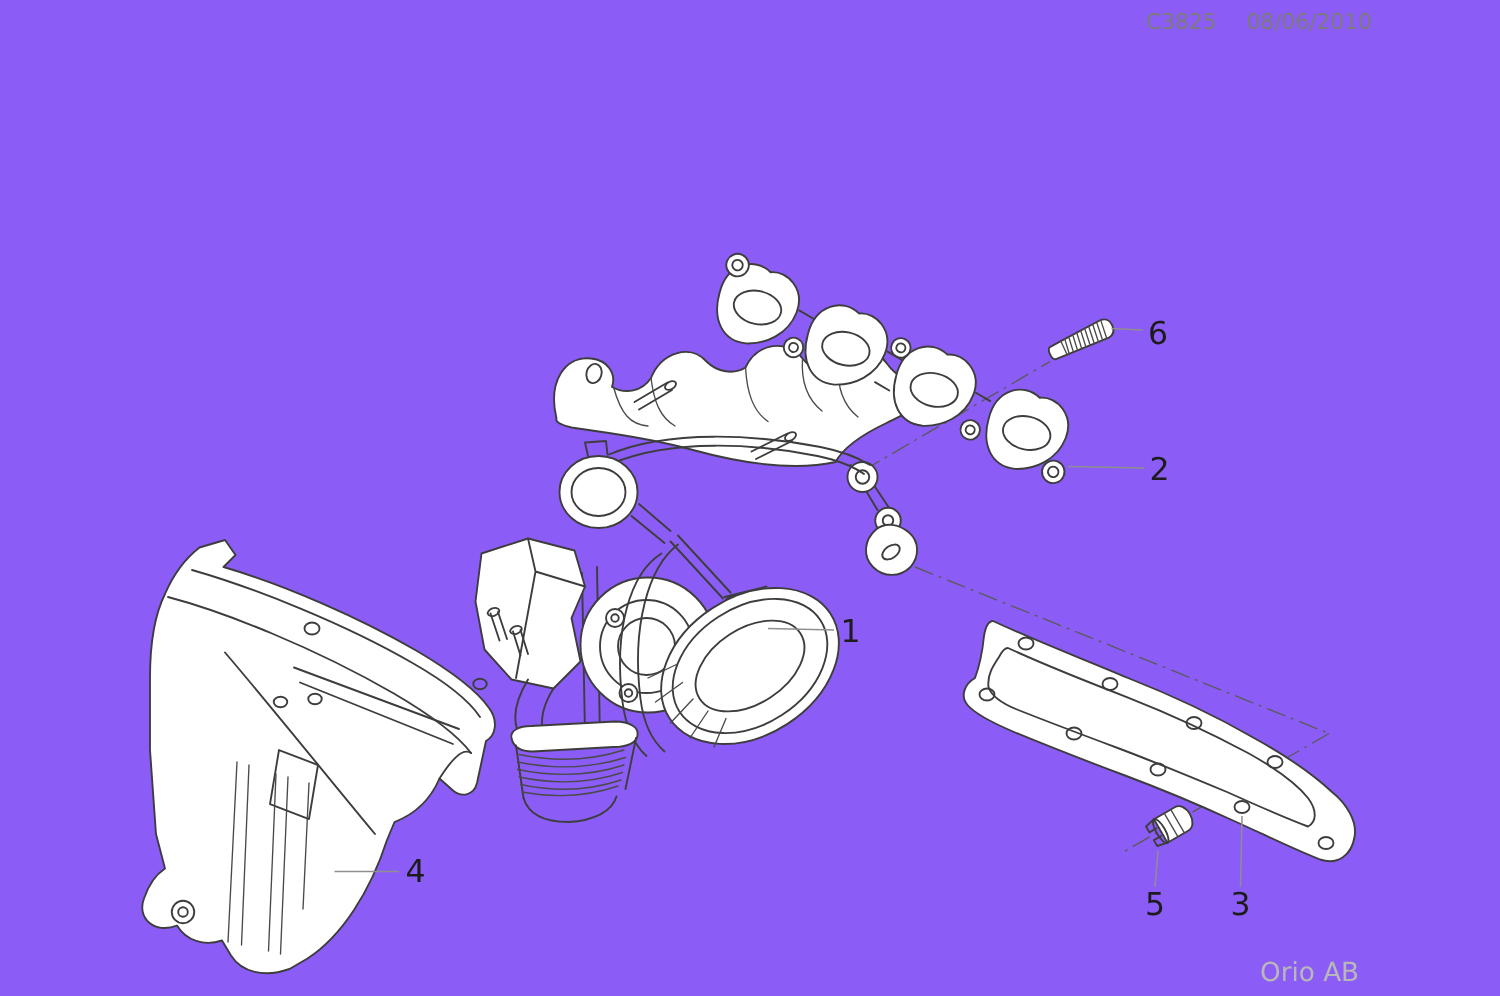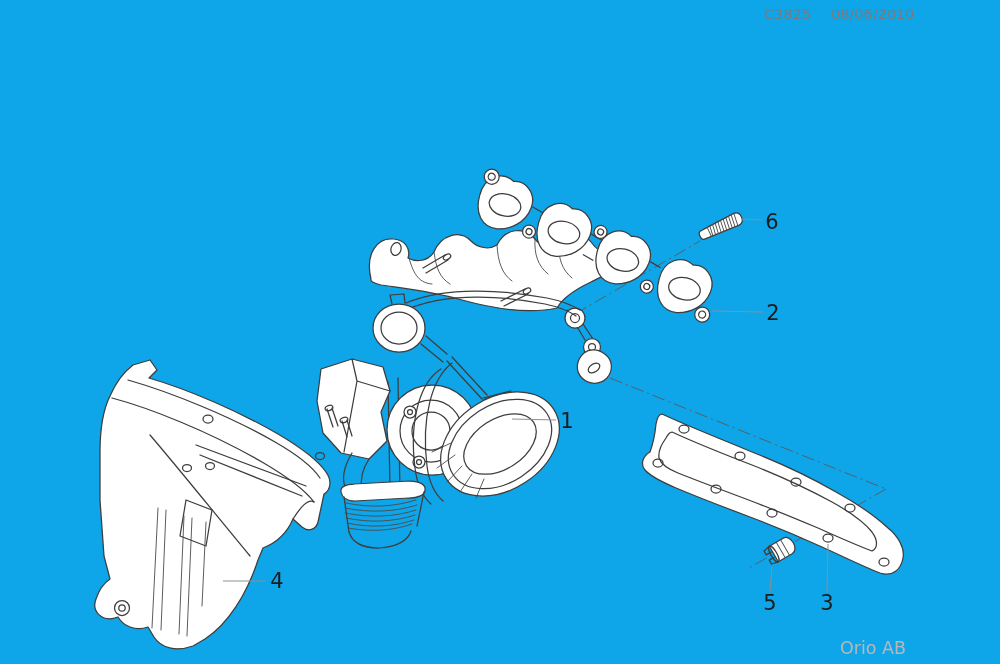--- a/index.html
+++ b/index.html
@@ -1,17 +1,17 @@
 <!DOCTYPE html>
 <html><head>
 <meta charset="utf-8">
 <style>
   html,body{margin:0;padding:0;background:#ffffff;}
   body{font-family:"DejaVu Sans","Liberation Sans",sans-serif;}
-  .stage{position:relative;width:1000px;height:664px;background:#0ea5e9;overflow:hidden;}
+  .stage{position:relative;width:1000px;height:664px;background:#8b5cf6;overflow:hidden;}
   svg{display:block;}
   .ln{stroke:#3d3d3d;stroke-width:1.25;fill:none;stroke-linecap:round;stroke-linejoin:round;}
   .lnf{stroke:#3d3d3d;stroke-width:1.25;fill:#ffffff;stroke-linejoin:round;}
   .thin{stroke:#4a4a4a;stroke-width:0.9;fill:none;stroke-linecap:round;}
   .leader{stroke:#8f8f8f;stroke-width:1;fill:none;}
   .dash{stroke:#5a5a5a;stroke-width:0.9;fill:none;stroke-dasharray:13 4 2 4;}
   .callout{font-size:21px;fill:#1c1c1c;text-anchor:middle;}
   .hdr{font-size:14.5px;fill:#7b7b7b;}
   .wm{font-size:17.5px;fill:#b8b8b8;}
 </style>

